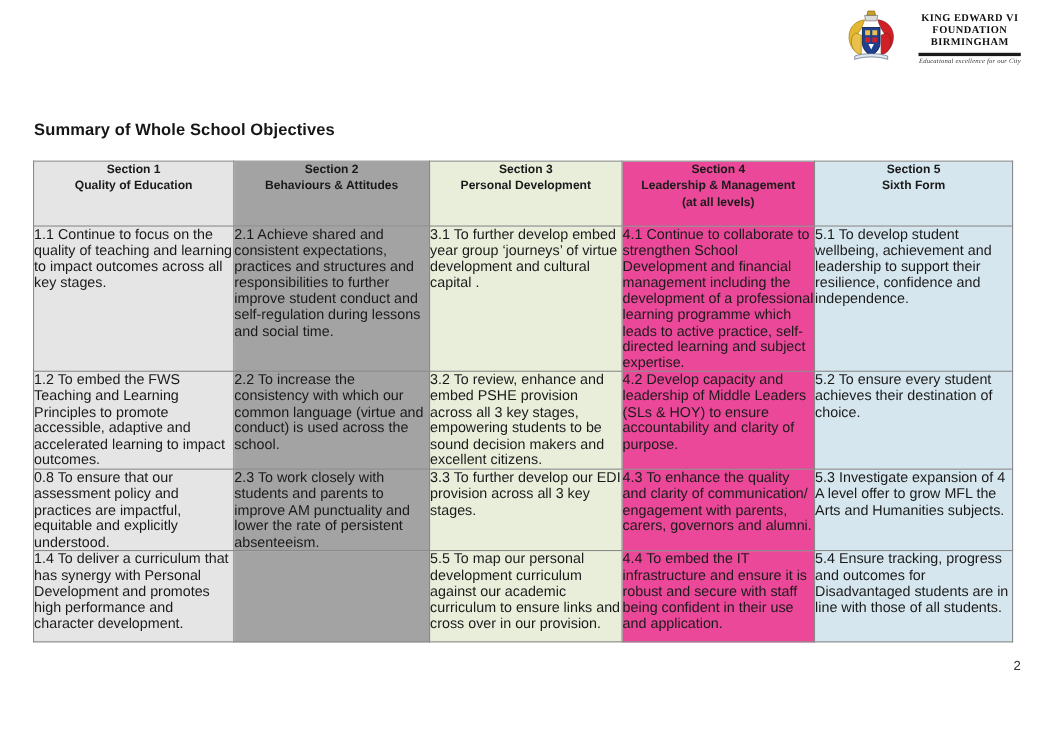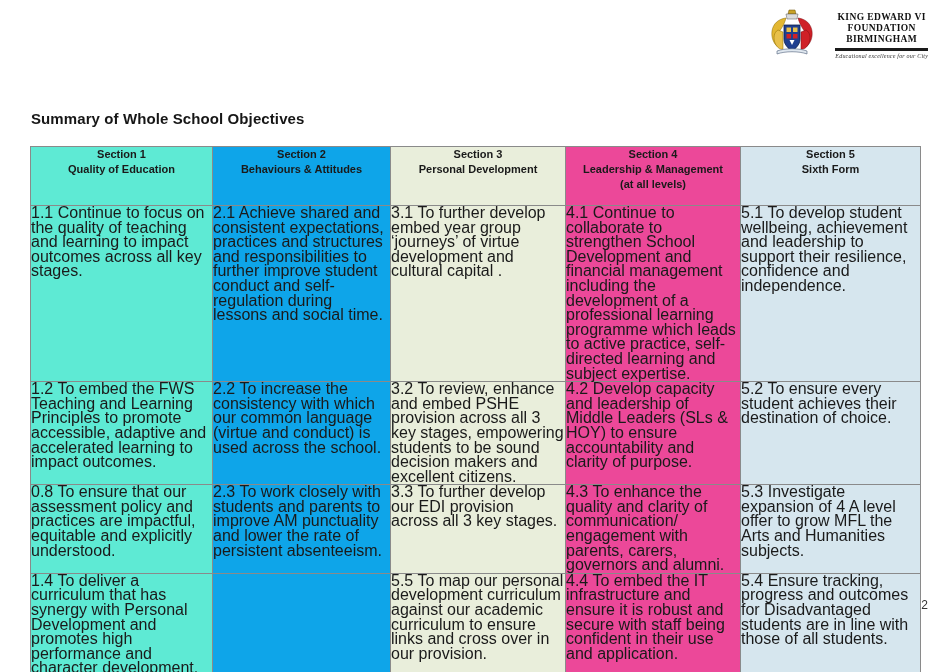--- a/index.html
+++ b/index.html
@@ -101,28 +101,28 @@
   }
   .lead-cell {
     text-align: center;
     font-size: 10.5px;
     height: 22px;
     line-height: 22px;
     padding: 0;
     vertical-align: middle;
   }
   .obj-cell {
-    font-size: 16px;
+    font-size: 13px;
     line-height: 14.6px;
     padding: 6px 7px 6px 7px;
   }
 
   
-  .t1 { background: #5eead4; }
-  .t2 { background: #0ea5e9; margin-left: 24px; }
+  .t1 { background: #e5e5e5; }
+  .t2 { background: #a3a3a3; margin-left: 24px; }
   .t3 { background: #e9eedb; }
   .t4 { background: #ec4899; }
   .t5 { background: #d6e6ee; }
 
   .r1 td { height: 116px; }
   .r2 td { height: 88px; }
   .r3 td { height: 66px; }
   .r4 td { height: 82px; }
 
   .page-number {

